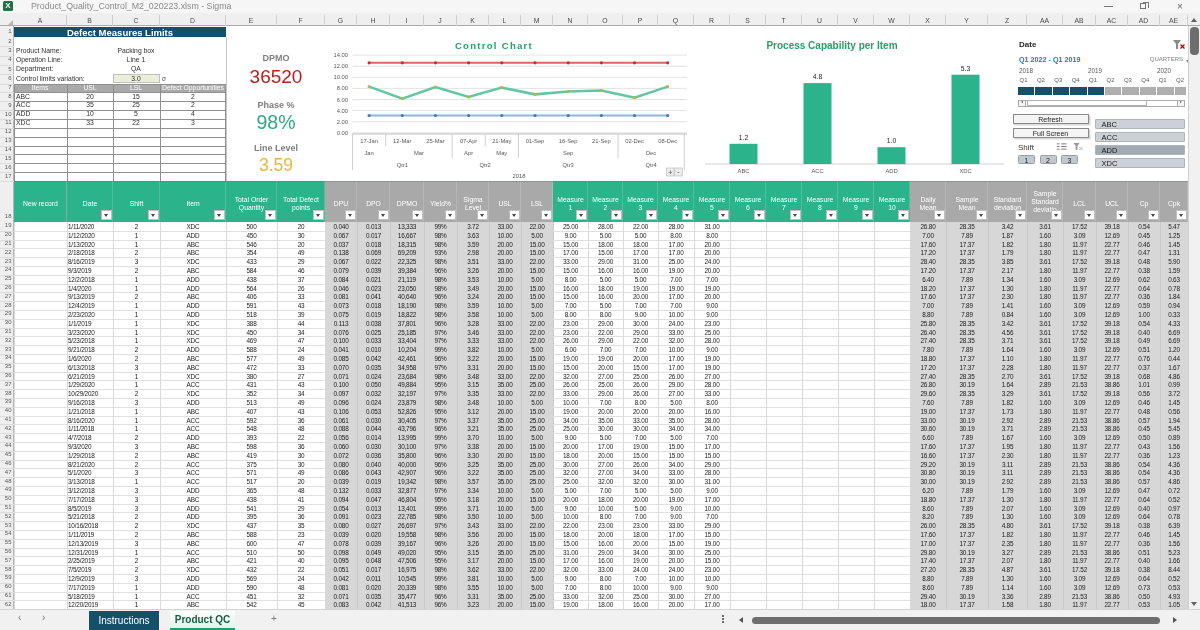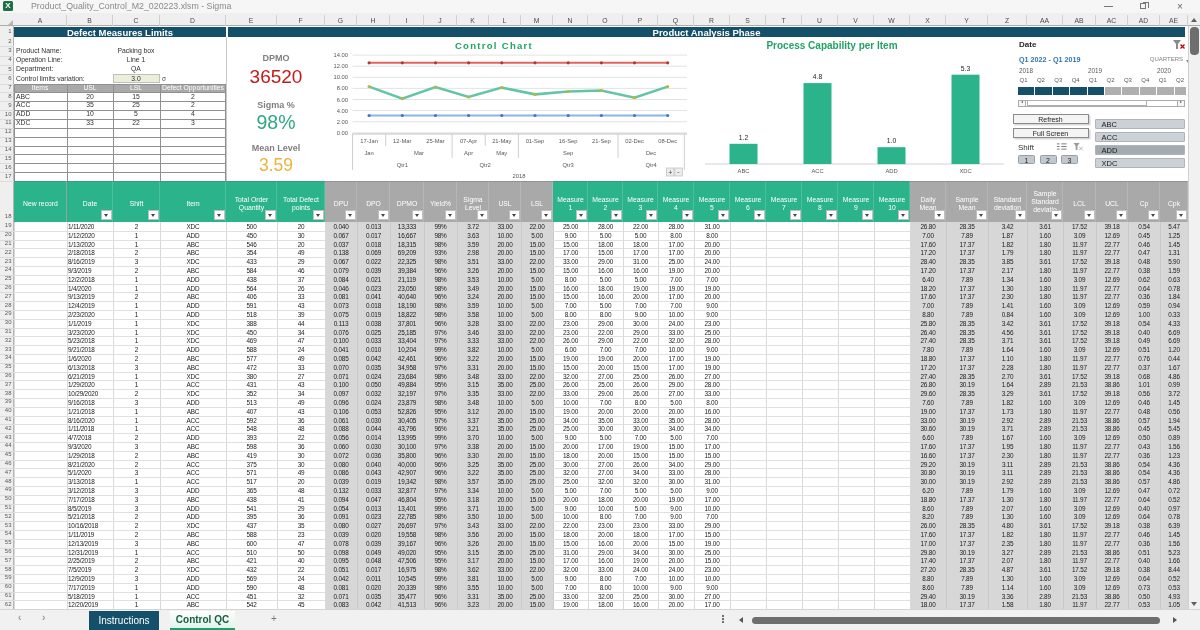--- a/index.html
+++ b/index.html
@@ -169,21 +169,20 @@
 <div class="ab" style="left:0;top:574.0px;width:14px;height:1px;background:#DCDCDC;"></div>
 <div class="ab" style="left:0;top:574.4px;width:11.5px;text-align:right;font-size:6px;color:#5a5a5a;">59</div>
 <div class="ab" style="left:0;top:582.8px;width:14px;height:1px;background:#DCDCDC;"></div>
 <div class="ab" style="left:0;top:583.2px;width:11.5px;text-align:right;font-size:6px;color:#5a5a5a;">60</div>
 <div class="ab" style="left:0;top:591.6px;width:14px;height:1px;background:#DCDCDC;"></div>
 <div class="ab" style="left:0;top:592.0px;width:11.5px;text-align:right;font-size:6px;color:#5a5a5a;">61</div>
 <div class="ab" style="left:0;top:600.4px;width:14px;height:1px;background:#DCDCDC;"></div>
 <div class="ab" style="left:0;top:600.8px;width:11.5px;text-align:right;font-size:6px;color:#5a5a5a;">62</div>
 <div class="ab" style="left:0;top:609.2px;width:14px;height:1px;background:#DCDCDC;"></div>
 <div class="ab ct" style="left:14px;top:26.5px;width:212px;height:10.5px;background:#15506B;color:#fff;font-weight:bold;font-size:9.5px;line-height:11px;">Defect Measures Limits</div>
-<div class="ab ct" style="left:228px;top:26.5px;width:957px;height:10.5px;background:#15506B;color:#fff;font-weight:bold;font-size:9.5px;line-height:11px;">Product Analysis Phase</div>
 <div class="ab" style="left:16px;top:46.7px;font-size:6.8px;color:#303030;font-weight:normal;white-space:nowrap;">Product Name:</div>
 <div class="ab" style="left:16px;top:56.0px;font-size:6.8px;color:#303030;font-weight:normal;white-space:nowrap;">Operation Line:</div>
 <div class="ab" style="left:16px;top:65.3px;font-size:6.8px;color:#303030;font-weight:normal;white-space:nowrap;">Department:</div>
 <div class="ab" style="left:16px;top:74.6px;font-size:6.8px;color:#303030;font-weight:normal;white-space:nowrap;">Control limits variation:</div>
 <div class="ab ct" style="left:106.0px;top:46.7px;width:60px;font-size:6.8px;color:#303030;font-weight:normal;white-space:nowrap;">Packing box</div>
 <div class="ab ct" style="left:106.0px;top:56.0px;width:60px;font-size:6.8px;color:#303030;font-weight:normal;white-space:nowrap;">Line 1</div>
 <div class="ab ct" style="left:106.0px;top:65.3px;width:60px;font-size:6.8px;color:#303030;font-weight:normal;white-space:nowrap;">QA</div>
 <div class="ab" style="left:113px;top:74.2px;width:47px;height:9.3px;background:#EBEFDA;border:1px solid #BFBFBF;"></div>
 <div class="ab ct" style="left:116.0px;top:74.6px;width:40px;font-size:6.8px;color:#303030;font-weight:normal;white-space:nowrap;">3.0</div>
 <div class="ab" style="left:162px;top:75.3px;font-size:6.5px;color:#555;font-weight:normal;white-space:nowrap;">σ</div>
@@ -221,23 +220,23 @@
 <div class="ab" style="left:14px;top:172.1px;width:212px;height:1px;background:#909090;"></div>
 <div class="ab" style="left:14px;top:181.0px;width:212px;height:1px;background:#909090;"></div>
 <div class="ab" style="left:14px;top:83.5px;width:1px;height:97.5px;background:#909090;"></div>
 <div class="ab" style="left:67px;top:83.5px;width:1px;height:97.5px;background:#909090;"></div>
 <div class="ab" style="left:113px;top:83.5px;width:1px;height:97.5px;background:#909090;"></div>
 <div class="ab" style="left:160px;top:83.5px;width:1px;height:97.5px;background:#909090;"></div>
 <div class="ab" style="left:225px;top:83.5px;width:1px;height:97.5px;background:#909090;"></div>
 <div class="ab" style="left:226px;top:37px;width:1px;height:144px;background:#C9C9C9;"></div>
 <div class="ab ct" style="left:226px;top:52.8px;width:100px;font-size:9px;font-weight:bold;color:#7F7F7F;">DPMO</div>
 <div class="ab ct" style="left:226px;top:65.6px;width:100px;font-size:19px;color:#C11B1B;">36520</div>
-<div class="ab ct" style="left:226px;top:99.9px;width:100px;font-size:9px;font-weight:bold;color:#7F7F7F;">Sigma %</div>
+<div class="ab ct" style="left:226px;top:99.9px;width:100px;font-size:9px;font-weight:bold;color:#7F7F7F;">Phase %</div>
 <div class="ab ct" style="left:226px;top:111.4px;width:100px;font-size:19.5px;color:#2EA884;">98%</div>
-<div class="ab ct" style="left:226px;top:142.6px;width:100px;font-size:9px;font-weight:bold;color:#7F7F7F;">Mean Level</div>
+<div class="ab ct" style="left:226px;top:142.6px;width:100px;font-size:9px;font-weight:bold;color:#7F7F7F;">Line Level</div>
 <div class="ab ct" style="left:226px;top:154.6px;width:100px;font-size:17.5px;color:#EBB33C;">3.59</div>
 <svg class="ab" style="left:0;top:0;" width="1200" height="630" viewBox="0 0 1200 630">
       <text x="494" y="49" text-anchor="middle" font-size="9.5" font-weight="bold" fill="#21A366" letter-spacing="1.3">Control Chart</text>
       <line x1="352.5" y1="132.8" x2="687" y2="132.8" stroke="#E3E3E3" stroke-width="1"></line>
       <text x="348" y="134.8" text-anchor="end" font-size="5.8" fill="#595959">0.00</text>
       <line x1="352.5" y1="121.7" x2="687" y2="121.7" stroke="#E3E3E3" stroke-width="1"></line>
       <text x="348" y="123.7" text-anchor="end" font-size="5.8" fill="#595959">2.00</text>
       <line x1="352.5" y1="110.6" x2="687" y2="110.6" stroke="#E3E3E3" stroke-width="1"></line>
       <text x="348" y="112.6" text-anchor="end" font-size="5.8" fill="#595959">4.00</text>
       <line x1="352.5" y1="99.5" x2="687" y2="99.5" stroke="#E3E3E3" stroke-width="1"></line>
@@ -1822,21 +1821,21 @@
 <div class="ab ct" style="left:1063px;top:1.1px;width:33px;">11.97</div>
 <div class="ab ct" style="left:1096px;top:1.1px;width:32px;">22.77</div>
 <div class="ab ct" style="left:1128px;top:1.1px;width:32px;">0.53</div>
 <div class="ab ct" style="left:1160px;top:1.1px;width:28px;">1.05</div>
 </div>
 
 <div class="ab" style="left:0;top:609px;width:1200px;height:21px;background:#F1F1F1;border-top:1px solid #D4D4D4;"></div>
 <div class="ab" style="left:18px;top:612px;font-size:10px;color:#7a7a7a;">‹</div>
 <div class="ab" style="left:42px;top:612px;font-size:10px;color:#7a7a7a;">›</div>
 <div class="ab ct" style="left:89px;top:610.5px;width:70px;height:19.5px;background:#15506B;color:#fff;font-size:10px;line-height:19px;">Instructions</div>
-<div class="ab ct" style="left:170px;top:610.5px;width:65px;height:19.5px;background:linear-gradient(#FDFEFD,#E2F4EB);border-bottom:2px solid #1E9E6E;color:#155E41;font-weight:bold;font-size:10px;line-height:18px;">Control QC</div>
+<div class="ab ct" style="left:170px;top:610.5px;width:65px;height:19.5px;background:linear-gradient(#FDFEFD,#E2F4EB);border-bottom:2px solid #1E9E6E;color:#155E41;font-weight:bold;font-size:10px;line-height:18px;">Product QC</div>
 <div class="ab" style="left:271px;top:612.5px;font-size:10px;color:#7a7a7a;">+</div>
 <div class="ab" style="left:722px;top:615px;width:1.6px;height:1.6px;background:#555;border-radius:50%;box-shadow:0 3px 0 #555,0 6px 0 #555;"></div>
 <div class="ab" style="left:739px;top:616.5px;width:0;height:0;border-top:3.2px solid transparent;border-bottom:3.2px solid transparent;border-right:4.5px solid #555;"></div>
 <div class="ab" style="left:752px;top:617px;width:408px;height:7px;background:#6E6E6E;border-radius:3.5px;"></div>
 <div class="ab" style="left:1173px;top:616.5px;width:0;height:0;border-top:3.2px solid transparent;border-bottom:3.2px solid transparent;border-left:4.5px solid #555;"></div>
 
 <div class="ab" style="left:1188px;top:26px;width:12px;height:583px;background:#F1F1F1;border-left:1px solid #D0D0D0;"></div>
 <div class="ab" style="left:1190.5px;top:18px;width:0;height:0;border-left:3.5px solid transparent;border-right:3.5px solid transparent;border-bottom:4.5px solid #606060;"></div>
 <div class="ab" style="left:1189.5px;top:27px;width:9px;height:28px;background:#6E6E6E;border-radius:4px;"></div>
 <div class="ab" style="left:1190.5px;top:602px;width:0;height:0;border-left:3.5px solid transparent;border-right:3.5px solid transparent;border-top:4.5px solid #606060;"></div>

